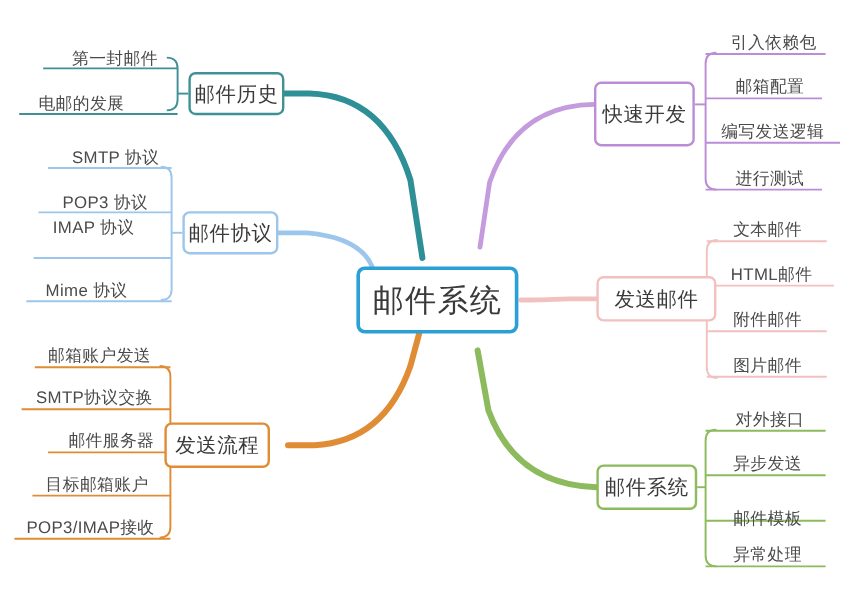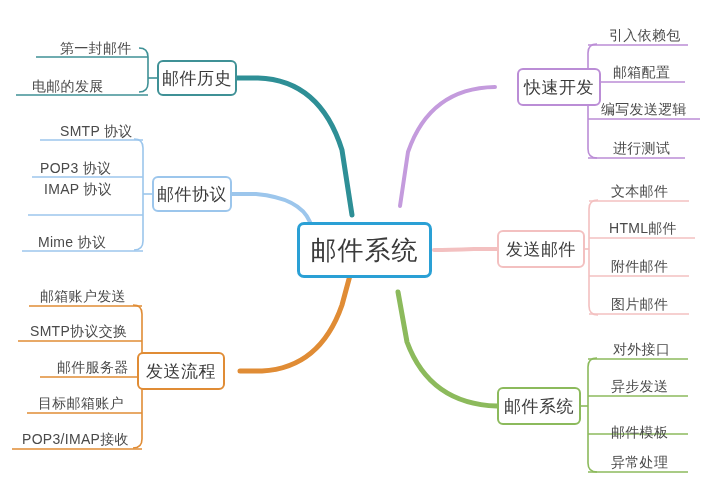--- a/index.html
+++ b/index.html
@@ -115,46 +115,46 @@
   <div id="node-layer">
       <div class="node node-root" style="left: 297px; top: 222px; width: 135px; height: 56px; border-color: rgb(42, 160, 213);">
         <span>邮件系统</span>
       </div>
       <div class="leaf leaf-left" style="left: 60px; top: 40px;"><span>第一封邮件</span></div>
       <div class="leaf leaf-left" style="left: 32px; top: 78px;"><span>电邮的发展</span></div>
       <div class="node node-branch" style="left: 157px; top: 60px; width: 80px; height: 36px; border-color: rgb(63, 145, 150);">
         <span>邮件历史</span>
       </div>
       <div class="leaf leaf-left" style="left: 60px; top: 123px;"><span>SMTP 协议</span></div>
-      <div class="leaf leaf-left" style="left: 40px; top: 160px;"><span>POP3 协议</span></div>
+      <div class="leaf leaf-left" style="left: 52px; top: 160px;"><span>POP3 协议</span></div>
       <div class="leaf leaf-left" style="left: 44px; top: 181px;"><span>IMAP 协议</span></div>
       <div class="leaf leaf-left" style="left: 38px; top: 234px;"><span>Mime 协议</span></div>
       <div class="node node-branch" style="left: 152px; top: 176px; width: 80px; height: 36px; border-color: rgb(156, 198, 236);">
         <span>邮件协议</span>
       </div>
       <div class="leaf leaf-left" style="left: 40px; top: 288px;"><span>邮箱账户发送</span></div>
       <div class="leaf leaf-left" style="left: 30px; top: 323px;"><span>SMTP协议交换</span></div>
       <div class="leaf leaf-left" style="left: 57px; top: 359px;"><span>邮件服务器</span></div>
       <div class="leaf leaf-left" style="left: 38px; top: 395px;"><span>目标邮箱账户</span></div>
       <div class="leaf leaf-left" style="left: 22px; top: 431px;"><span>POP3/IMAP接收</span></div>
       <div class="node node-branch" style="left: 137px; top: 352px; width: 88px; height: 38px; border-color: rgb(224, 140, 53);">
         <span>发送流程</span>
       </div>
       <div class="leaf leaf-right" style="left: 609px; top: 27px;"><span>引入依赖包</span></div>
       <div class="leaf leaf-right" style="left: 613px; top: 64px; text-align: center;"><span>邮箱配置</span></div>
       <div class="leaf leaf-right" style="left: 601px; top: 101px;"><span>编写发送逻辑</span></div>
       <div class="leaf leaf-right" style="left: 613px; top: 140px;"><span>进行测试</span></div>
-      <div class="node node-branch" style="left: 517px; top: 68px; width: 84px; height: 38px; border-color: rgb(187, 141, 214);">
+      <div class="node node-branch" style="left: 495px; top: 68px; width: 84px; height: 54px; border-color: rgb(187, 141, 214);">
         <span>快速开发</span>
       </div>
       <div class="leaf leaf-right" style="left: 611px; top: 183px;"><span>文本邮件</span></div>
       <div class="leaf leaf-right" style="left: 609px; top: 220px;"><span>HTML邮件</span></div>
       <div class="leaf leaf-right" style="left: 611px; top: 258px;"><span>附件邮件</span></div>
       <div class="leaf leaf-right" style="left: 611px; top: 296px;"><span>图片邮件</span></div>
-      <div class="node node-branch" style="left: 497px; top: 230px; width: 88px; height: 38px; border-color: rgb(243, 192, 192);">
+      <div class="node node-branch" style="left: 497px; top: 230px; width: 100px; height: 38px; border-color: rgb(243, 192, 192);">
         <span>发送邮件</span>
       </div>
       <div class="leaf leaf-right" style="left: 613px; top: 341px;"><span>对外接口</span></div>
       <div class="leaf leaf-right" style="left: 611px; top: 378px;"><span>异步发送</span></div>
       <div class="leaf leaf-right" style="left: 611px; top: 424px; text-align: right;"><span>邮件模板</span></div>
       <div class="leaf leaf-right" style="left: 611px; top: 454px;"><span>异常处理</span></div>
       <div class="node node-branch" style="left: 497px; top: 387px; width: 84px; height: 38px; border-color: rgb(140, 186, 92);">
         <span>邮件系统</span>
       </div>
     </div>

